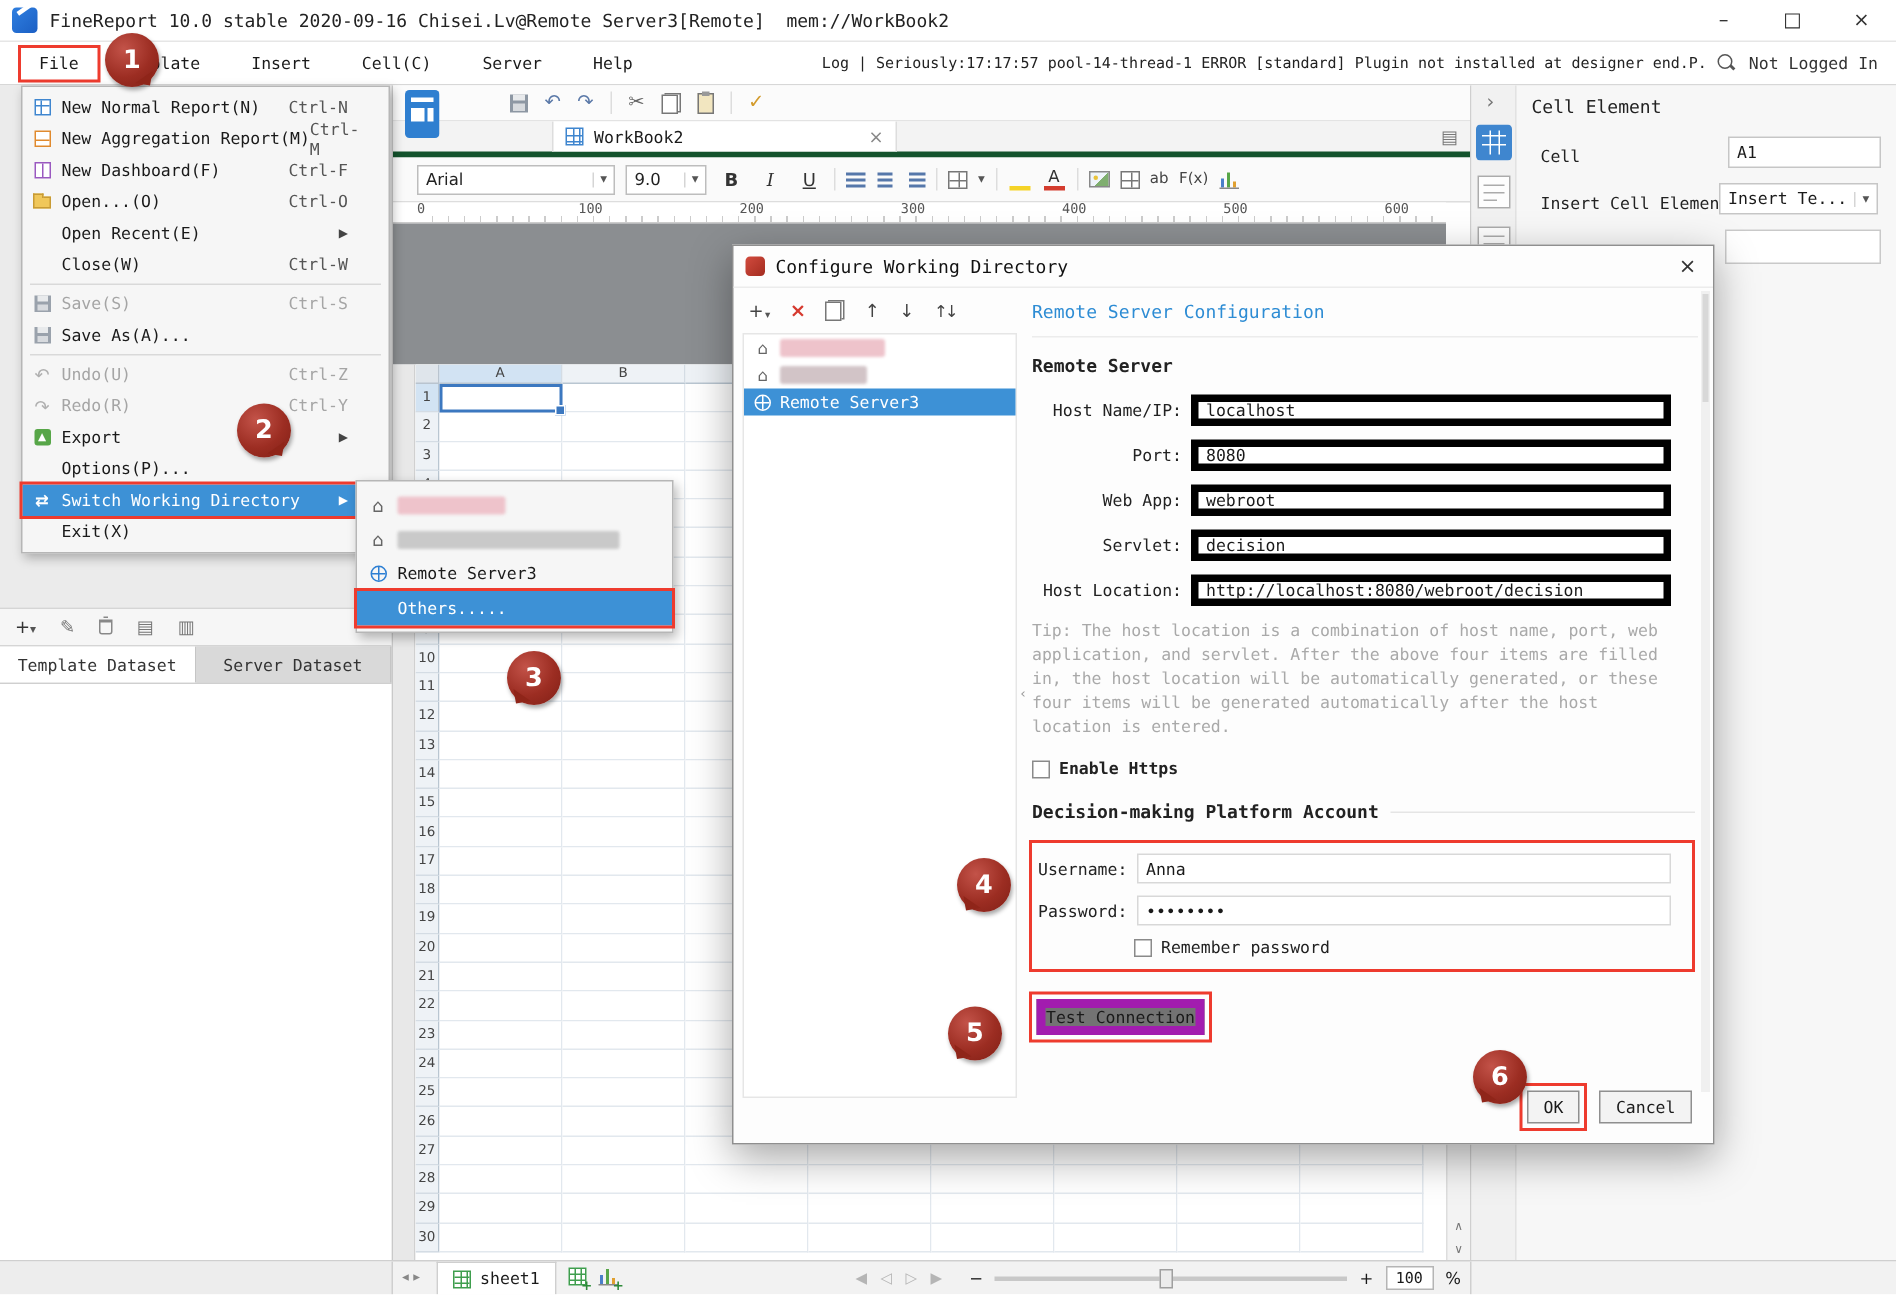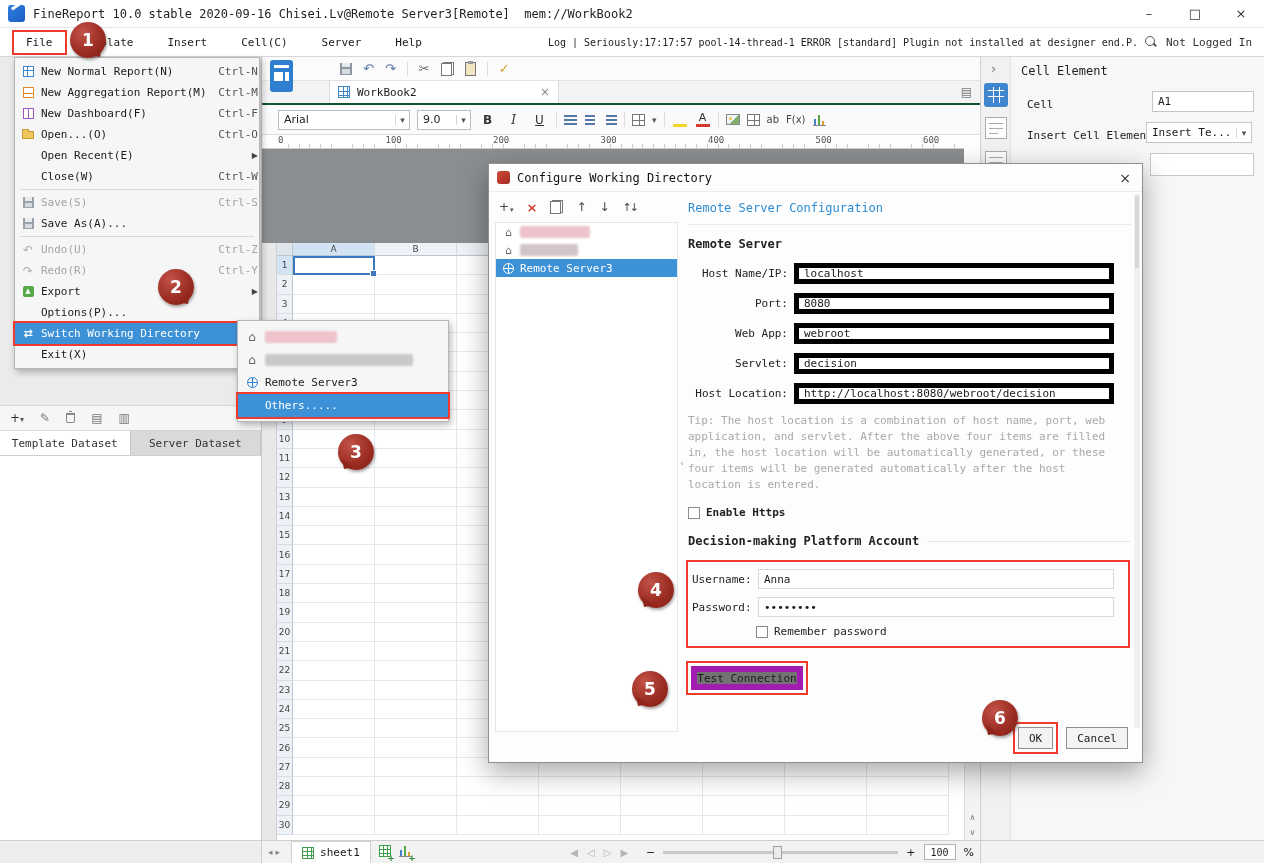--- a/index.html
+++ b/index.html
@@ -50,21 +50,21 @@
   .i-bigblue{position:absolute;left:8px;top:3px;width:23px;height:32px;border-radius:3px;z-index:3;background:linear-gradient(#fff,#fff) 4px 5px/15px 3px no-repeat,linear-gradient(#fff,#fff) 4px 12px/9px 9px no-repeat,linear-gradient(#fff,#fff) 15px 12px/4px 9px no-repeat,#2f7fd0;}
   .i-copy{position:relative;width:13px;height:14px;display:inline-block;}
   .i-copy::before{content:"";position:absolute;right:0;top:0;width:9px;height:11px;border:1px solid #777;background:#fff;}
   .i-copy::after{content:"";position:absolute;left:0;bottom:0;width:9px;height:11px;border:1px solid #777;background:#fff;}
   .i-paste{width:11px;height:14px;border:1px solid #777;background:#f2e6c0;position:relative;display:inline-block;}
   .i-paste::before{content:"";position:absolute;left:2px;top:-2px;width:5px;height:3px;background:#999;}
   .i-save{width:12px;height:12px;background:#8d97a3;position:relative;display:inline-block;}
   .i-save::before{content:"";position:absolute;left:2px;top:0;width:8px;height:4px;background:#e8eaec;}
   .i-save::after{content:"";position:absolute;left:2px;bottom:1px;width:8px;height:5px;background:#d7dade;}
 
-  .tabbar{position:absolute;top:24px;left:0;right:0;height:24px;background:#f3f3f3;border-bottom:2px solid #14532d;display:flex;align-items:stretch;padding-left:67px;}
+  .tabbar{position:absolute;top:24px;left:0;right:0;height:24px;background:#f3f3f3;border-bottom:4px solid #14532d;display:flex;align-items:stretch;padding-left:106px;}
   .wb-tab{width:230px;background:#fff;border-right:1px solid #ddd;border-left:1px solid #ddd;display:flex;align-items:center;gap:7px;padding:0 8px;font-size:11px;}
   .i-grid{width:12px;height:12px;border:1px solid #3f86cf;background:linear-gradient(#3f86cf,#3f86cf) 0 3.5px/100% 1px no-repeat,linear-gradient(#3f86cf,#3f86cf) 0 7.5px/100% 1px no-repeat,linear-gradient(#3f86cf,#3f86cf) 3.5px 0/1px 100% no-repeat,linear-gradient(#3f86cf,#3f86cf) 7.5px 0/1px 100% no-repeat,#fff;display:inline-block;}
   .tab-close{margin-left:auto;color:#888;font-size:12px;font-family:"DejaVu Sans",sans-serif;}
   .tabbar-right{margin-left:auto;display:flex;align-items:center;padding-right:8px;color:#777;font-family:"DejaVu Sans",sans-serif;font-size:12px;}
 
   .format-toolbar{position:absolute;top:48px;left:0;right:0;height:30px;background:#fafafa;border-bottom:1px solid #ddd;display:flex;align-items:center;gap:7px;padding-left:16px;font-family:"DejaVu Sans",sans-serif;}
   .combo{height:20px;border:1px solid #bdbdbd;background:#fff;display:flex;align-items:center;font-size:11px;padding-left:5px;color:#222;}
   .combo .dd{margin-left:auto;width:14px;text-align:center;color:#555;font-size:9px;border-left:1px solid #d5d5d5;}
   .combo.font{width:132px;}
   .combo.size{width:54px;}
@@ -135,21 +135,21 @@
   .sb-spacer{flex:1;}
   .paging{display:flex;gap:9px;color:#b5b5b5;font-size:10px;font-family:"DejaVu Sans",sans-serif;margin-right:10px;}
   .zoom{display:flex;align-items:center;gap:8px;font-family:"DejaVu Sans",sans-serif;}
   .zoom-track{width:235px;height:3px;background:#c8c8c8;position:relative;}
   .zoom-thumb{position:absolute;left:110px;top:-5px;width:9px;height:13px;background:#ececec;border:1px solid #9f9f9f;}
   .zoom-box{width:32px;height:16px;border:1px solid #b5b5b5;background:#fff;display:flex;align-items:center;justify-content:center;font-size:10px;font-family:"DejaVu Sans Mono",monospace;}
   .sb-right{flex:1;border-left:1px solid #cfcfcf;background:#f2f2f2;}
 
   
   .file-menu{position:absolute;left:14px;top:57px;width:246px;background:#f6f6f6;border:1px solid #b6b6b6;box-shadow:2px 3px 7px rgba(0,0,0,.28);padding:3px 0;z-index:50;font-size:11px;}
-  .fm-item{height:21px;display:flex;align-items:center;padding-right:1px;color:#1a1a1a;}
+  .fm-item{height:21px;display:flex;align-items:center;padding-right:27px;color:#1a1a1a;}
   .fm-icon{width:26px;display:flex;justify-content:center;flex:0 0 auto;}
   .fm-label{white-space:nowrap;}
   .fm-short{margin-left:auto;color:#555;}
   .fm-arrow{margin-left:auto;font-size:8px;color:#444;font-family:"DejaVu Sans",sans-serif;}
   .fm-item.disabled,.fm-item.disabled .fm-short{color:#a5a5a5;}
   .fm-item.selected{background:#3d91d6;color:#fff;}
   .fm-item.selected .fm-arrow{color:#fff;}
   .fm-item.red-box{outline:2px solid #ee3b2e;outline-offset:0;}
   .fm-sep{height:1px;background:#d9d9d9;margin:2px 5px;}
   .fic{display:inline-block;vertical-align:middle;font-family:"DejaVu Sans",sans-serif;line-height:1;}

